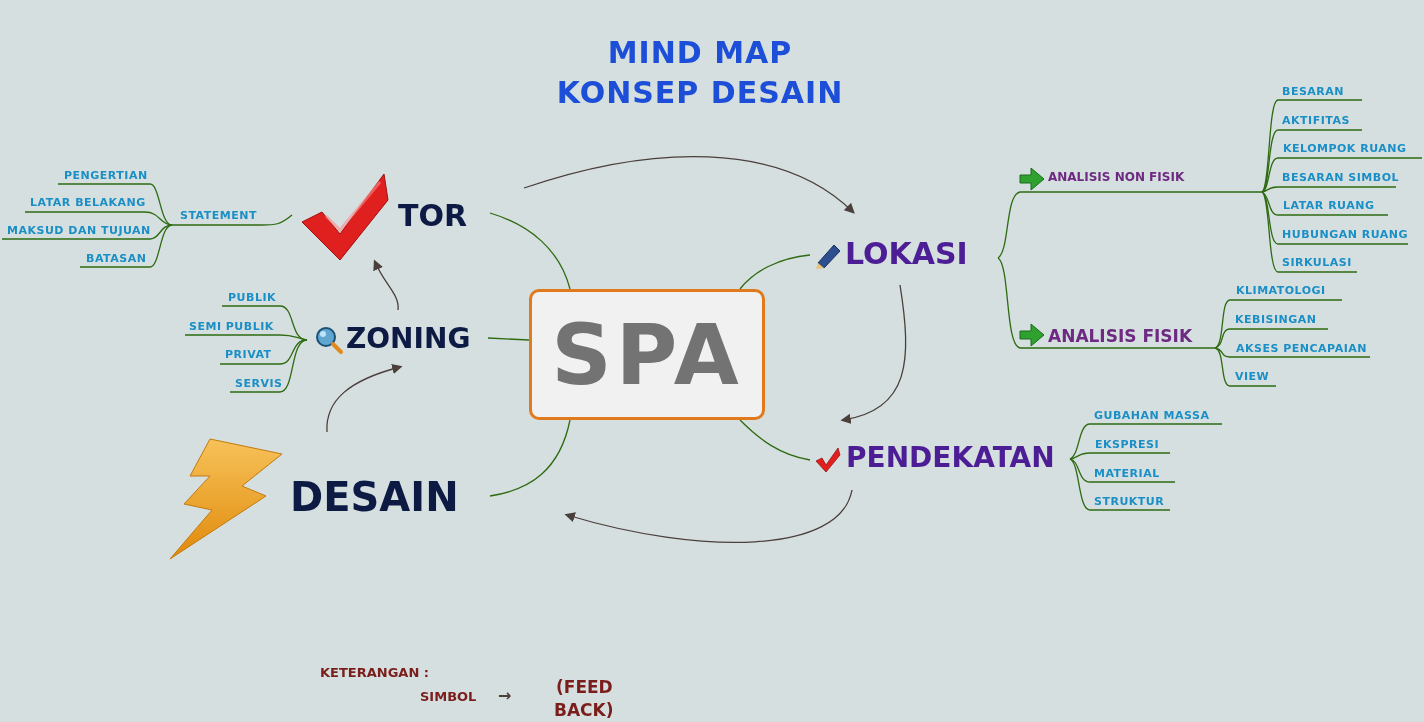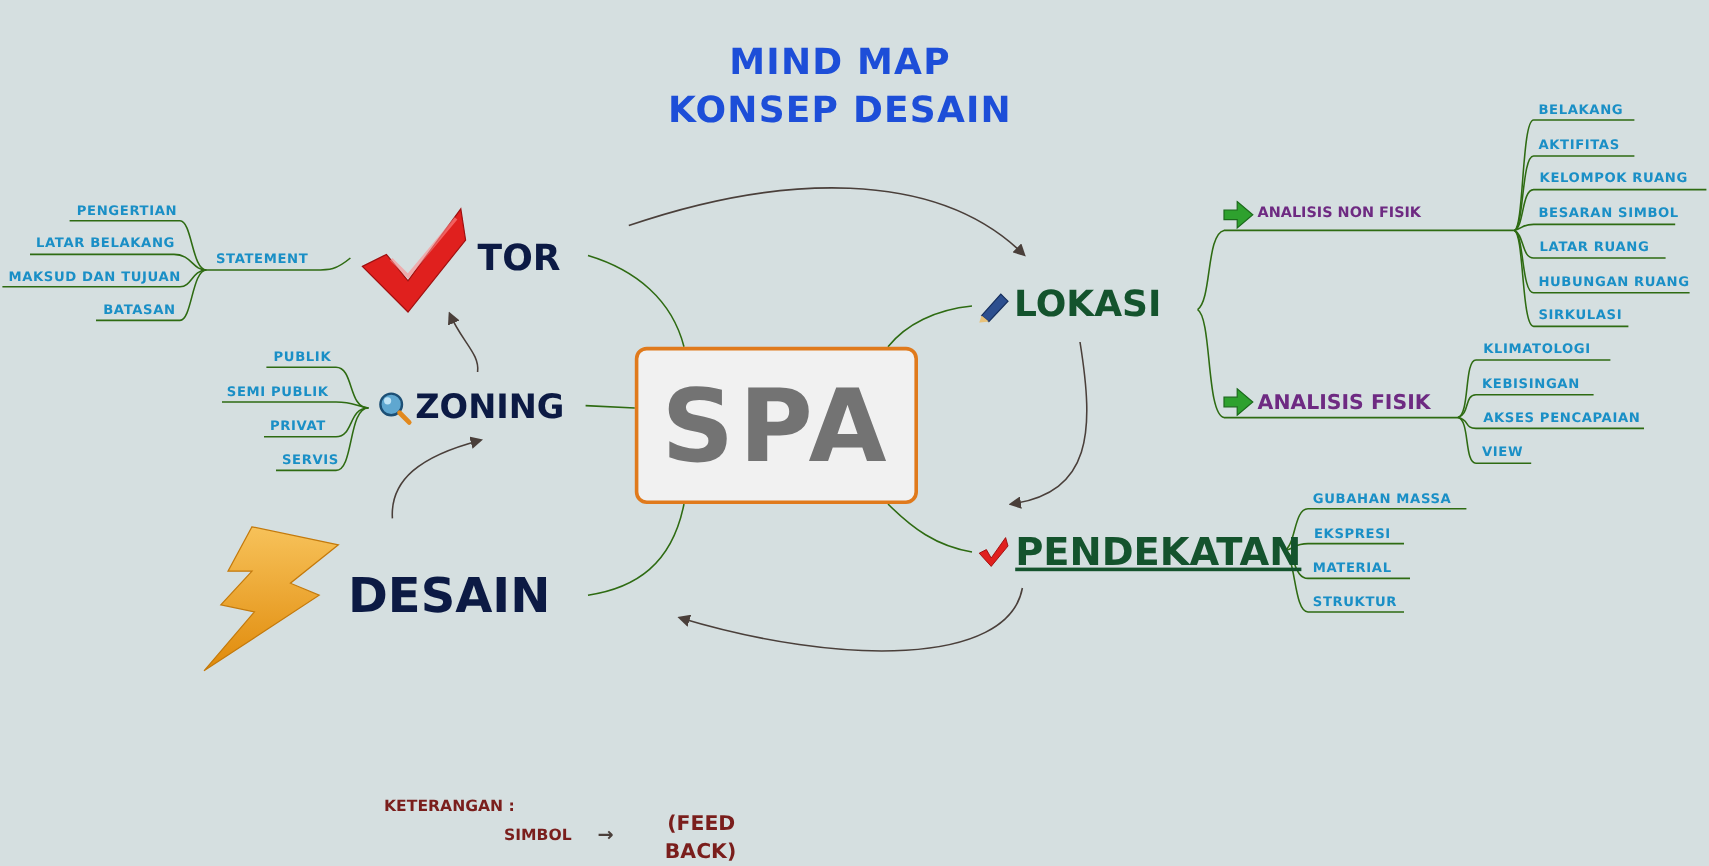--- a/index.html
+++ b/index.html
@@ -2,21 +2,21 @@
 <html><head>
 <meta charset="utf-8">
 <style>
   html,body{margin:0;padding:0;}
   body{width:1424px;height:722px;overflow:hidden;background:#d5dfe0;position:relative;font-family:"DejaVu Sans",sans-serif;}
   .abs{position:absolute;}
   svg.lines{position:absolute;left:0;top:0;}
   .title{position:absolute;left:520px;width:360px;text-align:center;color:#1d4ed8;font-family:"DejaVu Sans",sans-serif;font-weight:bold;font-size:30px;letter-spacing:1px;line-height:40px;}
   .leaf{position:absolute;color:#1a8fc6;font-weight:bold;font-size:11px;letter-spacing:0.5px;white-space:nowrap;}
   .main{position:absolute;color:#0c1a44;font-weight:bold;font-family:"DejaVu Sans",sans-serif;white-space:nowrap;}
-  .blue{color:#14532d;text-align:right;}
+  .blue{color:#4c1d95;text-align:right;}
   .purple{color:#6e2a82;}
   .spa-box{position:absolute;left:529px;top:289px;width:236px;height:131px;border:3px solid #e07a1c;border-radius:10px;background:#f1f1f1;display:flex;align-items:center;justify-content:center;box-sizing:border-box;}
   .spa-text{font-family:"DejaVu Sans",sans-serif;font-weight:bold;font-size:84px;color:#737373;letter-spacing:4px;}
   .legend{position:absolute;color:#7a1e1c;font-weight:bold;font-size:13px;white-space:nowrap;}
 </style>
 </head>
 <body>
 
 <svg class="lines" width="1424" height="722">
   <g fill="none" stroke="#2e6b12" stroke-width="1.3">
@@ -118,41 +118,41 @@
 <svg class="abs" style="left:814px;top:243px;" width="28" height="26" viewBox="0 0 28 26">
   <path d="M4,20 L20,2 L26,8 L10,25 Z" fill="#2d4f8f" stroke="#17305f" stroke-width="1"></path>
   <path d="M4,20 L10,25 L2,26 Z" fill="#e8c27a"></path>
 </svg>
 <div class="main blue" style="left:845px;top:236px;font-size:30px;">LOKASI</div>
 
 <svg class="abs" style="left:1019px;top:167px;" width="26" height="24" viewBox="0 0 26 24">
   <path d="M1,8 L12,8 L12,1 L25,12 L12,23 L12,16 L1,16 Z" fill="#2ea12e" stroke="#1c6a1c" stroke-width="1"></path>
 </svg>
 <div class="main purple" style="left:1048px;top:170px;font-size:12px;">ANALISIS NON FISIK</div>
-<div class="leaf" style="left:1282px;top:85px;">BELAKANG</div>
+<div class="leaf" style="left:1282px;top:85px;">BESARAN</div>
 <div class="leaf" style="left:1282px;top:114px;">AKTIFITAS</div>
 <div class="leaf" style="left:1283px;top:142px;">KELOMPOK RUANG</div>
 <div class="leaf" style="left:1282px;top:171px;">BESARAN SIMBOL</div>
 <div class="leaf" style="left:1283px;top:199px;">LATAR RUANG</div>
 <div class="leaf" style="left:1282px;top:228px;">HUBUNGAN RUANG</div>
 <div class="leaf" style="left:1282px;top:256px;">SIRKULASI</div>
 
 <svg class="abs" style="left:1019px;top:323px;" width="26" height="24" viewBox="0 0 26 24">
   <path d="M1,8 L12,8 L12,1 L25,12 L12,23 L12,16 L1,16 Z" fill="#2ea12e" stroke="#1c6a1c" stroke-width="1"></path>
 </svg>
 <div class="main purple" style="left:1048px;top:326px;font-size:17px;">ANALISIS FISIK</div>
 <div class="leaf" style="left:1236px;top:284px;">KLIMATOLOGI</div>
 <div class="leaf" style="left:1235px;top:313px;">KEBISINGAN</div>
 <div class="leaf" style="left:1236px;top:342px;">AKSES PENCAPAIAN</div>
 <div class="leaf" style="left:1235px;top:370px;">VIEW</div>
 
 <svg class="abs" style="left:815px;top:447px;" width="26" height="26" viewBox="0 0 26 26">
   <path d="M1,14 L7,11 L11,18 L23,1 L25,8 L11,25 Z" fill="#e0201e" stroke="#a01010" stroke-width="0.8"></path>
 </svg>
-<div class="main blue" style="left:846px;top:441px;font-size:32px;text-decoration:underline;">PENDEKATAN</div>
+<div class="main blue" style="left:846px;top:441px;font-size:28px;">PENDEKATAN</div>
 <div class="leaf" style="left:1094px;top:409px;">GUBAHAN MASSA</div>
 <div class="leaf" style="left:1095px;top:438px;">EKSPRESI</div>
 <div class="leaf" style="left:1094px;top:467px;">MATERIAL</div>
 <div class="leaf" style="left:1094px;top:495px;">STRUKTUR</div>
 
 <div class="legend" style="left:320px;top:665px;">KETERANGAN :</div>
 <div class="legend" style="left:420px;top:689px;">SIMBOL</div>
 <div class="legend" style="left:498px;top:686px;font-size:16px;color:#4a3f3a;">→</div>
 <div class="legend" style="left:556px;top:677px;font-size:17px;">(FEED</div>
 <div class="legend" style="left:554px;top:700px;font-size:17px;">BACK)</div>

